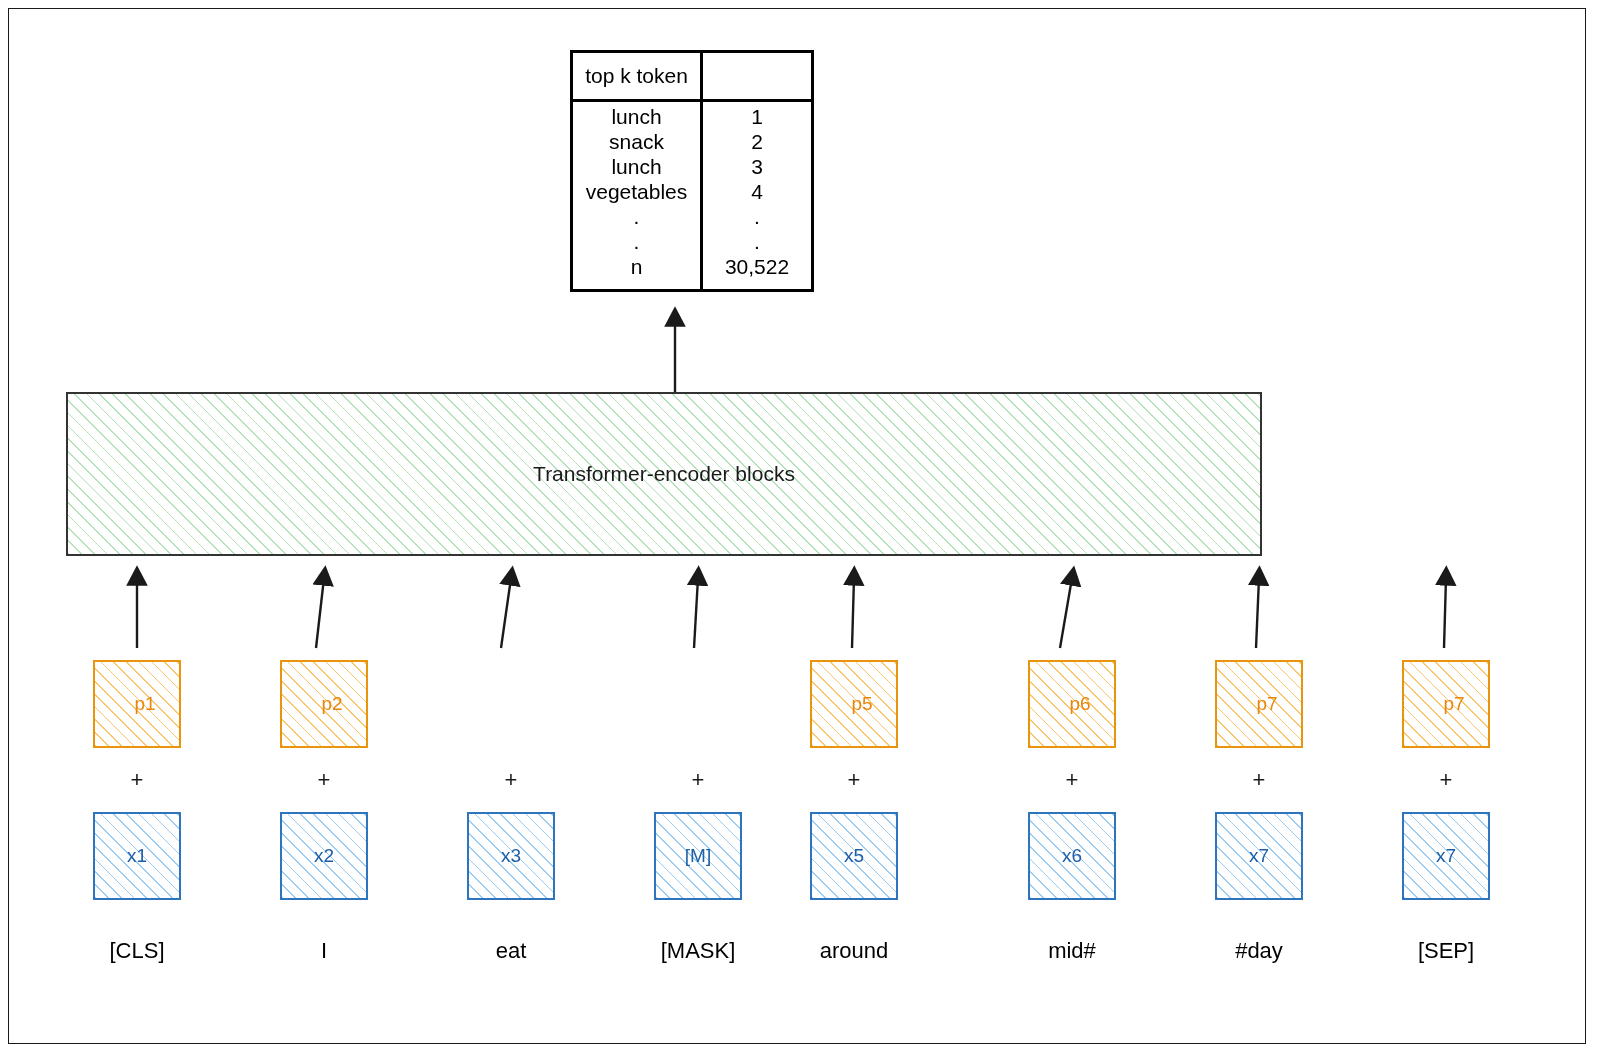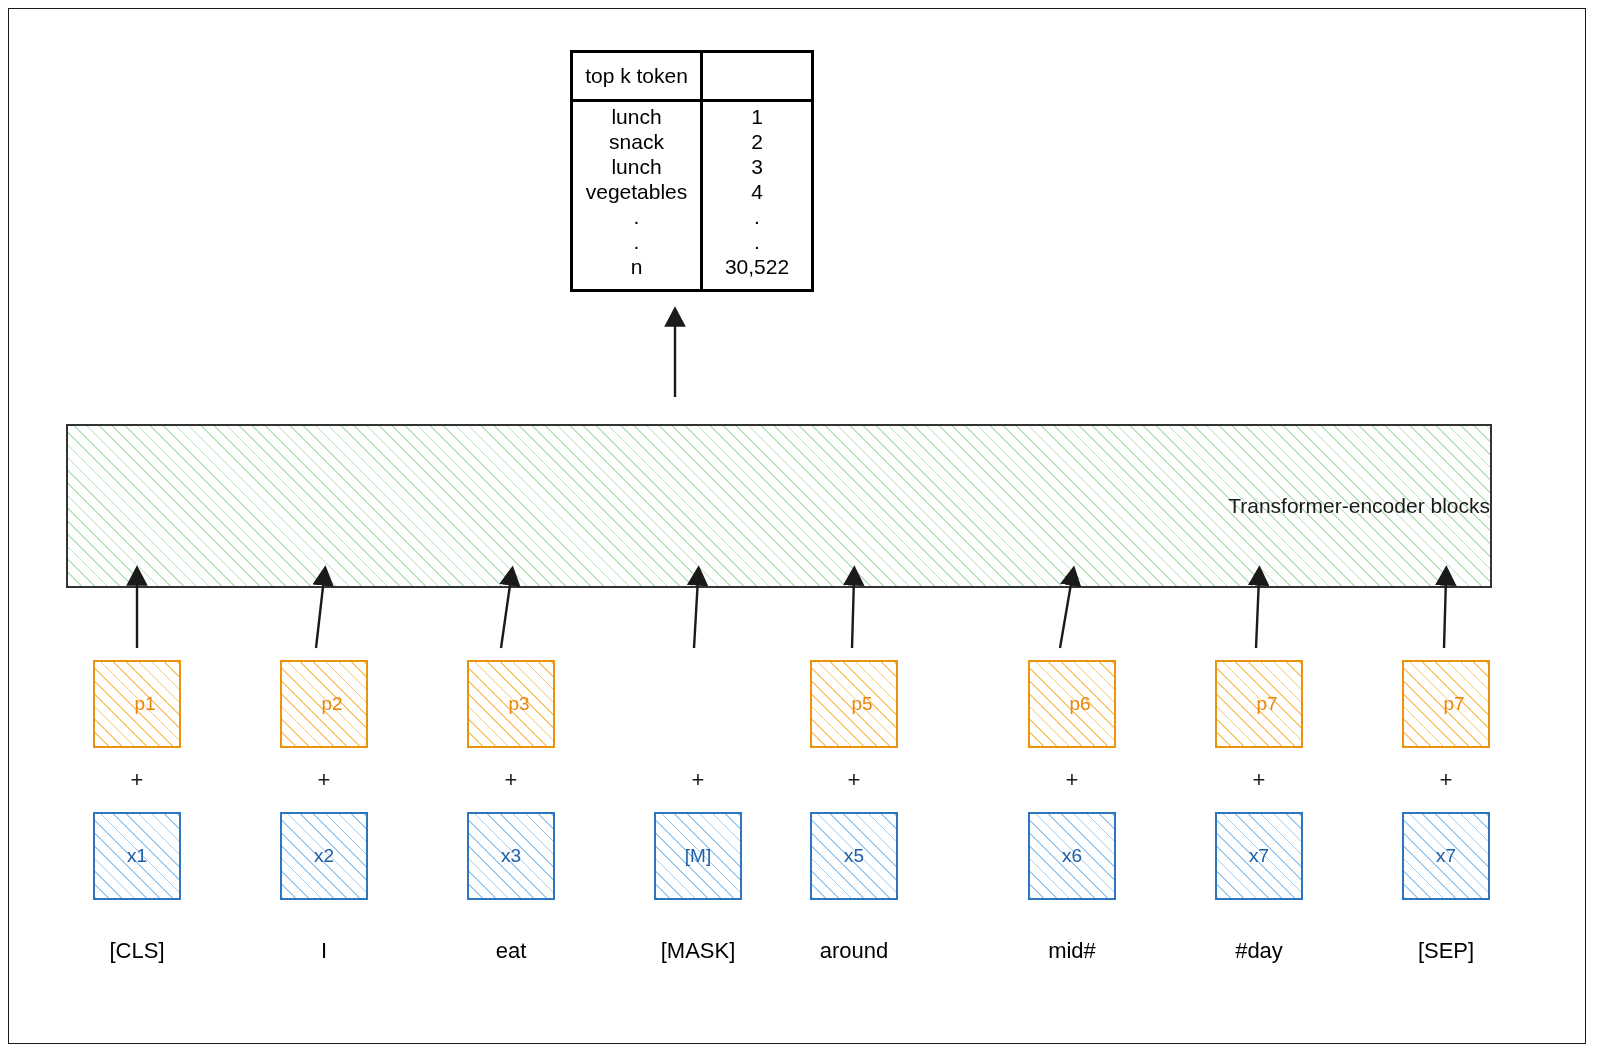--- a/index.html
+++ b/index.html
@@ -85,36 +85,35 @@
   
   .arrow-up {
     position: absolute;
   }
 
   
   #encoder-block {
     position: absolute;
     left: 66px;
     top: 392px;
-    width: 1426px;
+    width: 1196px;
     height: 164px;
     box-sizing: border-box;
     border: 2px solid #333333;
     background-color: #ffffff;
     background-image: repeating-linear-gradient(
       45deg,
       rgba(120, 200, 130, 0.55) 0px,
       rgba(120, 200, 130, 0.55) 1.2px,
       rgba(255,255,255,0) 1.2px,
       rgba(255,255,255,0) 9px
     );
     display: flex;
     align-items: center;
-    justify-content: flex-end;
-    margin-top: 32px;
+    justify-content: center;
   }
   #encoder-block .label {
     font-size: 21px;
     color: #1a1a1a;
     background: transparent;
   }
 
   
   .token-col {
     position: absolute;
@@ -290,23 +289,20 @@
       </div>
       <div class="token-col" style="left: 417px;">
         <svg class="col-arrow" viewBox="0 0 188 104" width="188" height="104">
           <defs>
             <marker id="ahc2" markerWidth="9" markerHeight="9" refX="3.2" refY="4.5" orient="auto">
               <path d="M0,0 L0,9 L8.5,4.5 z" fill="#1a1a1a"></path>
             </marker>
           </defs>
           <line x1="84" y1="88" x2="94" y2="18" stroke="#1a1a1a" stroke-width="2.4" marker-end="url(#ahc2)"></line>
         </svg>
-        <div class="pos-box">
-          <span>p3</span>
-        </div>
         <div class="plus-sign">+</div>
         <div class="tok-box">
           <span>x3</span>
         </div>
         <div class="word-label">eat</div>
       </div>
       <div class="token-col" style="left: 604px;">
         <svg class="col-arrow" viewBox="0 0 188 104" width="188" height="104">
           <defs>
             <marker id="ahc3" markerWidth="9" markerHeight="9" refX="3.2" refY="4.5" orient="auto">

